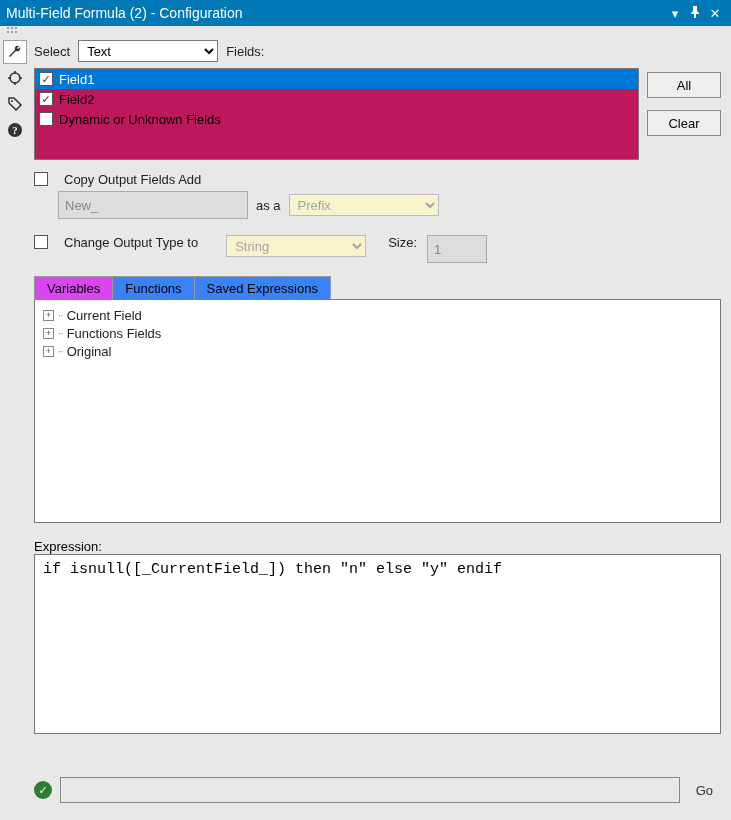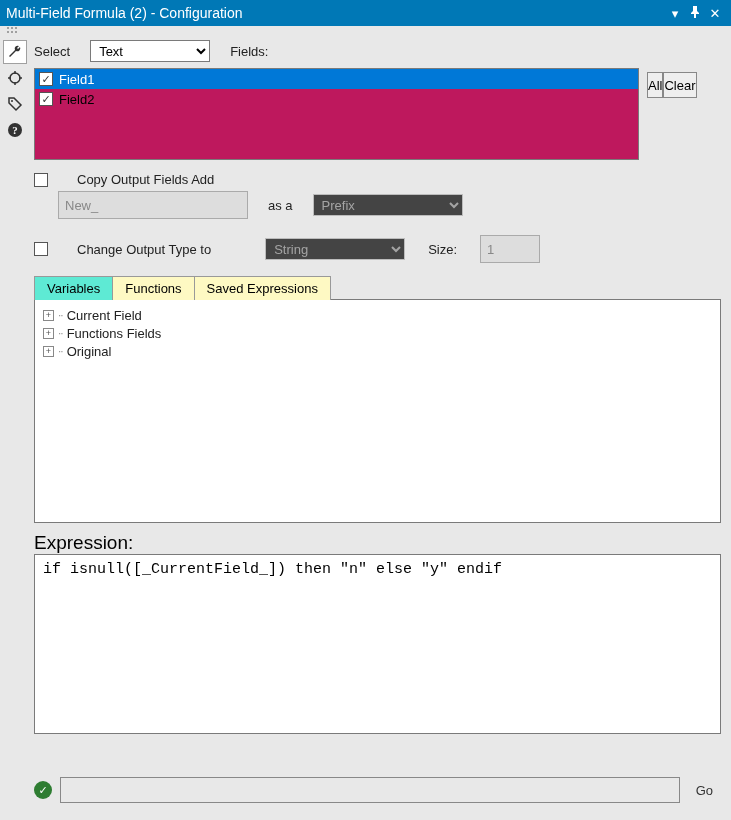--- a/index.html
+++ b/index.html
@@ -13,53 +13,53 @@
 .grip svg { display: block; }
 
 .body { display: flex; height: calc(100% - 36px); }
 
 .sidebar { width: 30px; background: #e8e8e8; padding-top: 2px; }
 .sidebar .sbtn { width: 24px; height: 24px; margin: 2px auto; display: flex; align-items: center; justify-content: center; cursor: pointer; border: 1px solid transparent; }
 .sidebar .sbtn.active { background: #fff; border: 1px solid #a0a0a0; }
 
 .main { flex: 1; padding: 4px 10px 10px 4px; display: flex; flex-direction: column; }
 
-.row { display: flex; align-items: center; gap: 20px; margin-bottom: 6px; }
+.row { display: flex; align-items: center; gap: 8px; margin-bottom: 6px; }
 .label { font-size: 13px; color: #222; }
 
 select.drop { height: 22px; border: 1px solid #7a7a7a; background: #fff; font-size: 13px; padding: 0 4px; }
-select.drop.disabled { background: #000000; color: #888; border-color: #aaa; }
+select.drop.disabled { background: #fef9c3; color: #888; border-color: #aaa; }
 
 .fieldsarea { display: flex; gap: 8px; margin-bottom: 8px; }
 .fieldlist { flex: 1; border: 1px solid #7a7a7a; background: #be185d; height: 92px; overflow: auto; }
 .fieldlist .fitem { display: flex; align-items: center; padding: 1px 4px; height: 20px; }
 .fieldlist .fitem.selected { background: #0078d7; color: #fff; }
 .fieldlist .fitem.selected .chkbox { background:#fff; }
 .chkbox { width: 14px; height: 14px; border: 1px solid #555; background: #fff; margin-right: 6px; display: flex; align-items: center; justify-content: center; font-size: 11px; color: #333; flex-shrink:0; }
 .chkbox.checked::after { content: "✓"; line-height: 1; }
 
-.sidebtns { width: 74px; display: flex; flex-direction: row; padding-top: 4px; }
+.sidebtns { width: 74px; display: flex; flex-direction: column; gap: 12px; padding-top: 4px; }
 .winbtn { height: 26px; border: 1px solid #888; background: #efefef; font-size: 13px; cursor: pointer; }
 
-.chkrow { display:flex; align-items:center; gap:23px; margin: 4px 0; }
+.chkrow { display:flex; gap:10px; margin: 4px 0; }
 
 input.text { height: 28px; border: 1px solid #888; padding: 0 6px; font-size: 13px; }
 input.text.disabled { background: #ddd; color: #888; border-color:#aaa; }
 
 .tabs { display:flex; margin-top: 8px; }
-.tab { padding: 4px 12px; border: 1px solid #999; border-bottom: none; background: #fef9c3; font-size: 13px; cursor:pointer; position:relative; top:1px; }
-.tab.active { background: #5eead4; z-index:2; }
+.tab { padding: 4px 12px; border: 1px solid #999; border-bottom: none; background: #3b82f6; font-size: 13px; cursor:pointer; position:relative; top:1px; }
+.tab.active { background: #d946ef; z-index:2; }
 .tab + .tab { margin-left: -1px; }
 
 .treebox { border: 1px solid #7a7a7a; background: #fff; height: 224px; padding: 6px 8px; overflow:auto; }
 .treeitem { display:flex; align-items:center; gap:4px; height:18px; font-size:13px; color:#222; }
 .expander { width:11px; height:11px; border:1px solid #888; font-size:9px; line-height:9px; text-align:center; color:#555; cursor:pointer; }
 .dotrail { color:#888; font-size:10px; letter-spacing:-1px; }
 
-.exprlabel { margin-top: 9px; font-size:19px; }
+.exprlabel { margin-top: 16px; font-size:13px; }
 .exprbox { border:1px solid #7a7a7a; background:#fff; height: 180px; padding:6px 8px; font-family: "Courier New", monospace; font-size: 15px; white-space:pre-wrap; overflow:auto; }
 
 .footer { display:flex; align-items:center; gap:8px; margin-top: auto; height: 40px; }
 .statusicon { width:18px; height:18px; border-radius:50%; background:#2e7d32; display:flex; align-items:center; justify-content:center; color:#fff; font-size:11px; }
 .statusbox { flex:1; border:1px solid #888; background:#e8e8e8; height:26px; }
 .gobtn { padding: 4px 8px; font-size:13px; color:#333; cursor:pointer; }
 
 .indent { margin-left: 24px; }
 </style>
 </head>
@@ -113,36 +113,40 @@
           <circle cx="8" cy="8" r="7" fill="#333"></circle>
           <text x="8" y="12" text-anchor="middle" fill="#fff" font-size="11" font-weight="bold" font-family="Georgia">?</text>
         </svg>
     </div>
   </div>
 
   <div class="main">
 
     <div class="row">
       <span class="label">Select</span>
-      <select class="drop" style="width:120px">
+      <select class="drop" style="width:140px">
         <option>Text</option>
       </select>
       <span class="label">Fields:</span>
     </div>
 
     <div class="fieldsarea">
       <div class="fieldlist">
         <div class="fitem selected">
           <span class="chkbox checked"></span>
           <span>Field1</span>
         </div>
         <div class="fitem">
           <span class="chkbox checked"></span>
           <span>Field2</span>
         </div>
+        <div class="fitem">
+          <span class="chkbox"></span>
+          <span>Dynamic or Unknown Fields</span>
+        </div>
       </div>
       <div class="sidebtns">
         <button class="winbtn">All</button>
         <button class="winbtn">Clear</button>
       </div>
     </div>
 
     <div class="chkrow">
       <span class="chkbox"></span>
       <span class="label">Copy Output Fields Add</span>
@@ -155,21 +159,21 @@
       </select>
     </div>
 
     <div class="chkrow" style="margin-top:10px">
       <span class="chkbox"></span>
       <span class="label">Change Output Type to</span>
       <span style="width:8px"></span>
       <select class="drop disabled" style="width:140px" disabled="">
         <option>String</option>
       </select>
-      <span class="label" style="margin-left:0">Size:</span>
+      <span class="label" style="margin-left:12px">Size:</span>
       <input class="text disabled" style="width: 60px;" disabled="" value="1">
     </div>
 
     <div class="tabs">
       <div class="tab active">Variables</div>
       <div class="tab">Functions</div>
       <div class="tab">Saved Expressions</div>
     </div>
     <div class="treebox">
       <div class="treeitem">

